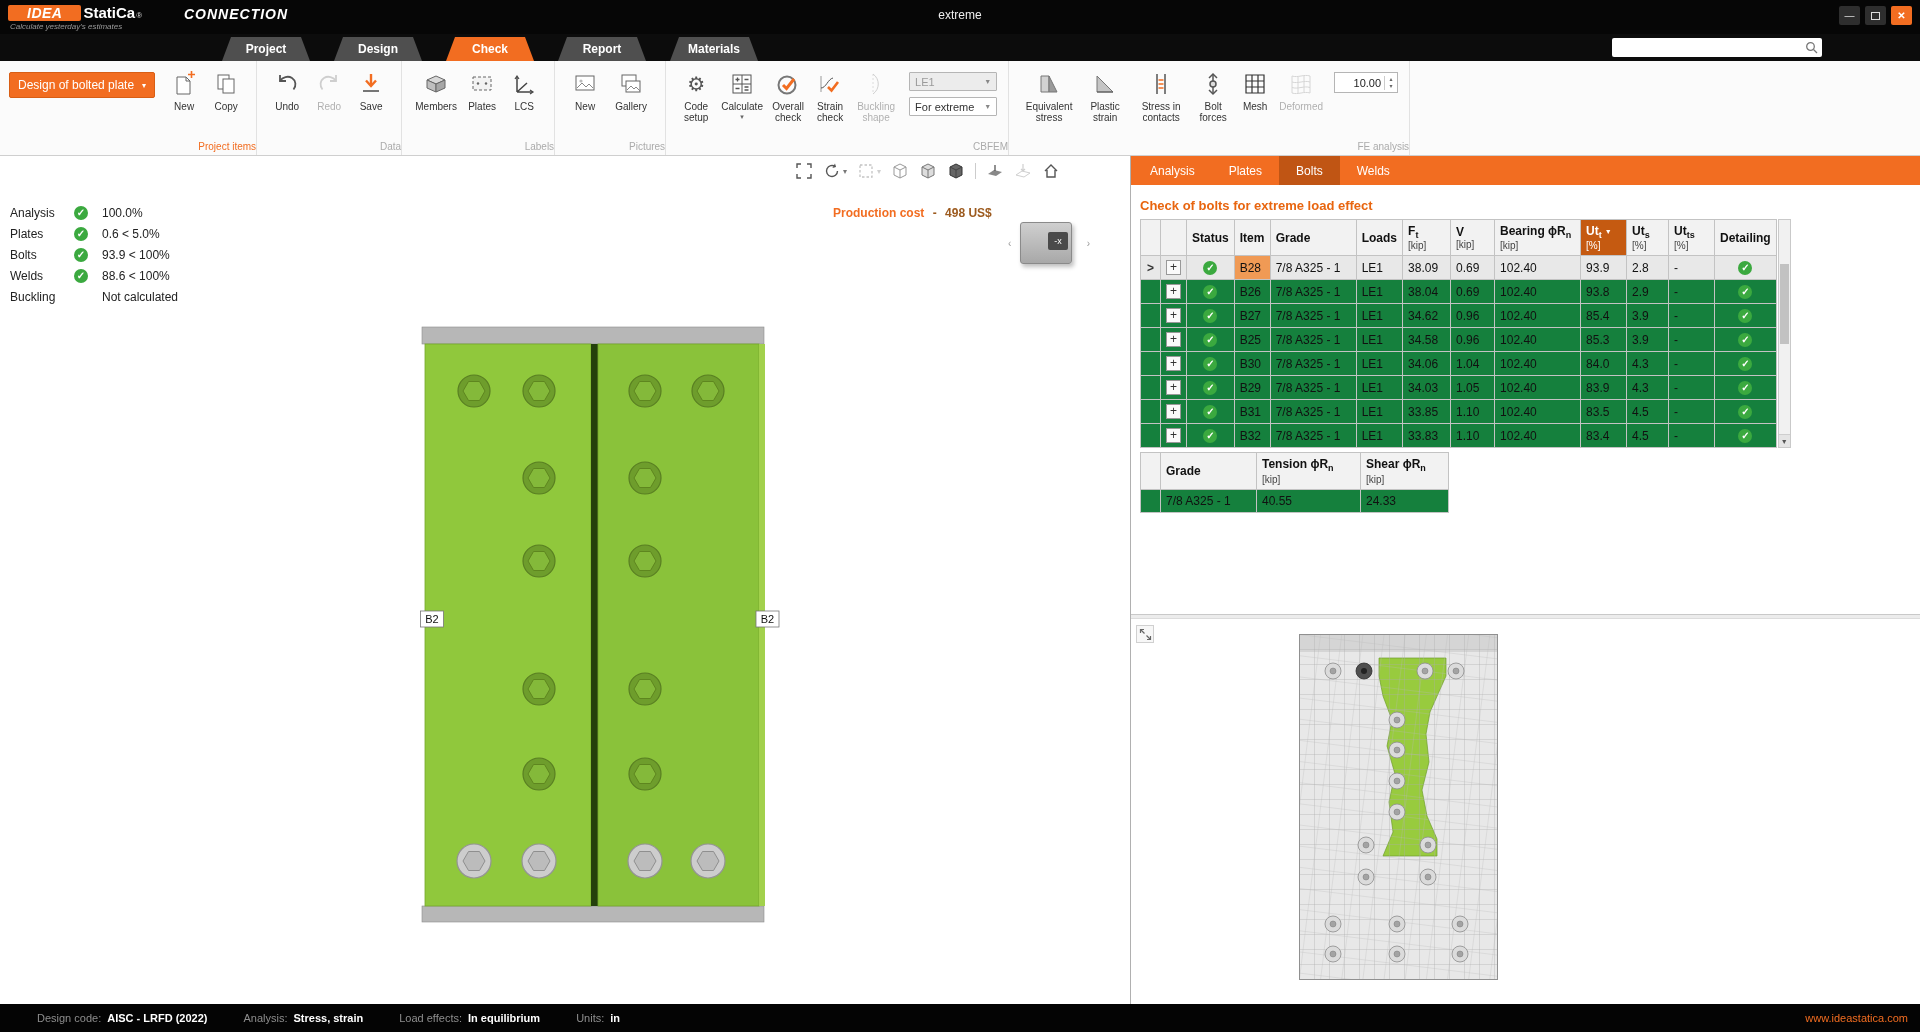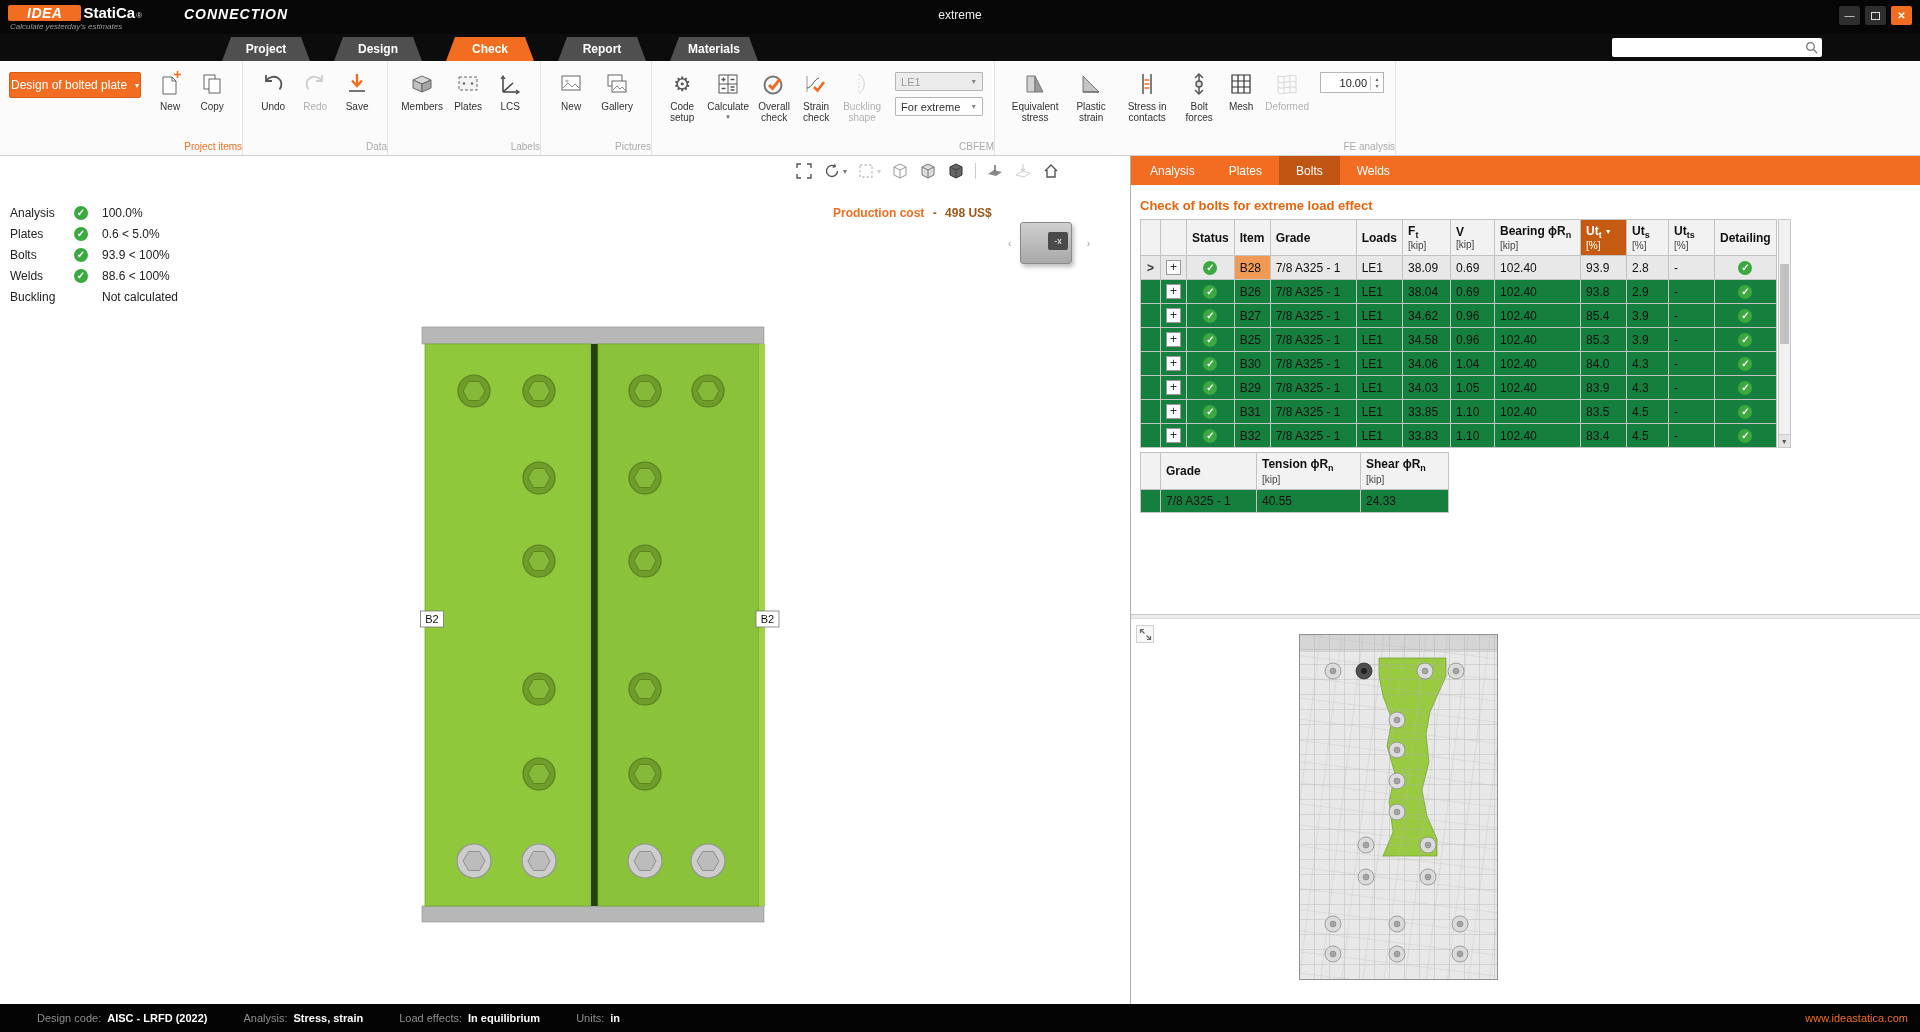--- a/index.html
+++ b/index.html
@@ -33,21 +33,21 @@
 .rgroup{position:relative;display:flex;align-items:flex-start;padding:5px 9px 18px 9px;border-right:1px solid #e2e2e2}
 .rgroup-label{position:absolute;left:0;right:0;bottom:3px;text-align:right;font-size:10px;color:#ababab;white-space:nowrap}
 .rgroup-label.accent{color:#F26D21}
 .rbtn{width:50px;display:flex;flex-direction:column;align-items:center;gap:2px;padding-top:3px;cursor:default}
 .rbtn.wide{width:62px}
 .rbtn.narrow{width:42px}
 .rbtn .ric{height:30px;display:flex;align-items:center;justify-content:center}
 .rbtn .rlb{font-size:10px;color:#333;text-align:center;line-height:11px}
 .rbtn .ddc{font-size:7px;color:#666;line-height:6px}
 .rbtn.disabled{opacity:.38}
-.preset-btn{height:26px;border:1px solid #D85E15;background:#F26D21;color:#fff;font-size:12px;display:flex;align-items:center;gap:8px;padding:0 1px;margin:6px 8px 0 0;border-radius:2px;white-space:nowrap}
+.preset-btn{height:26px;border:1px solid #D85E15;background:#F26D21;color:#fff;font-size:12px;display:flex;align-items:center;gap:8px;padding:0 8px;margin:6px 8px 0 0;border-radius:2px;white-space:nowrap}
 .preset-btn .dd{font-size:8px}
 .cbfem-selects{display:flex;flex-direction:column;gap:6px;margin:6px 2px 0 8px}
 .cselect{width:88px;height:19px;border:1px solid #b5b5b5;background:#fff;font-size:11px;color:#333;display:flex;align-items:center;padding:0 5px;justify-content:space-between;border-radius:1px}
 .cselect .dd{font-size:7px;color:#888}
 .cselect.disabled{background:#ececec;color:#9a9a9a}
 .spinner{width:64px;height:21px;border:1px solid #b5b5b5;background:#fff;display:flex;align-items:center;margin:6px 2px 0 8px}
 .spin-val{flex:1;text-align:right;font-size:11px;color:#222;display:flex;align-items:center;justify-content:flex-end;padding-right:3px}
 .spin-arrows{width:13px;border-left:1px solid #ccc;display:flex;flex-direction:column;align-items:center;justify-content:center;font-size:6px;color:#666;line-height:7px}
 
 

